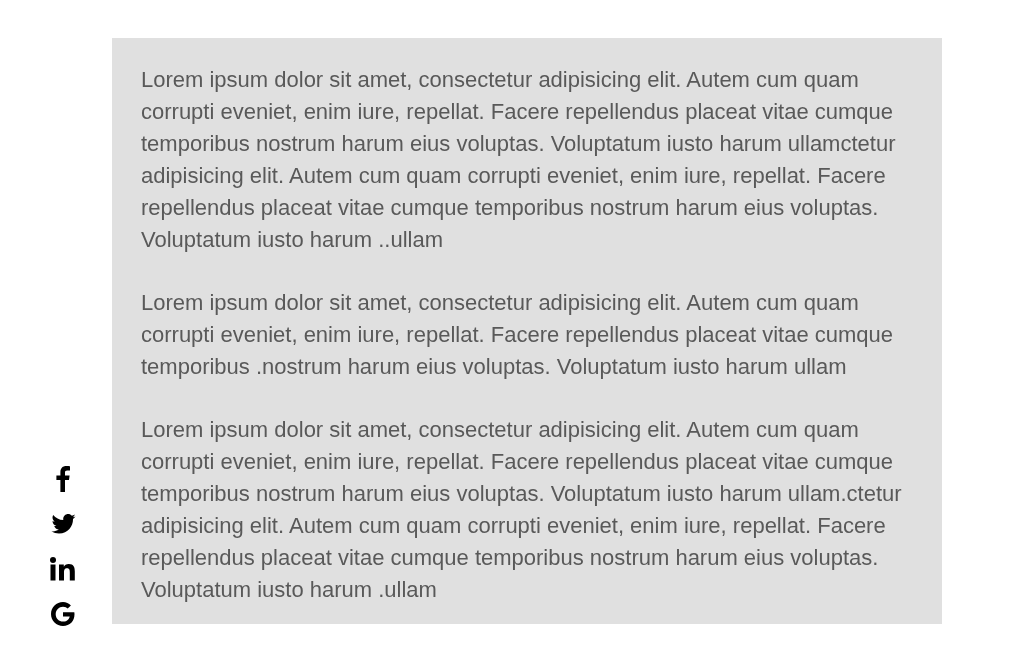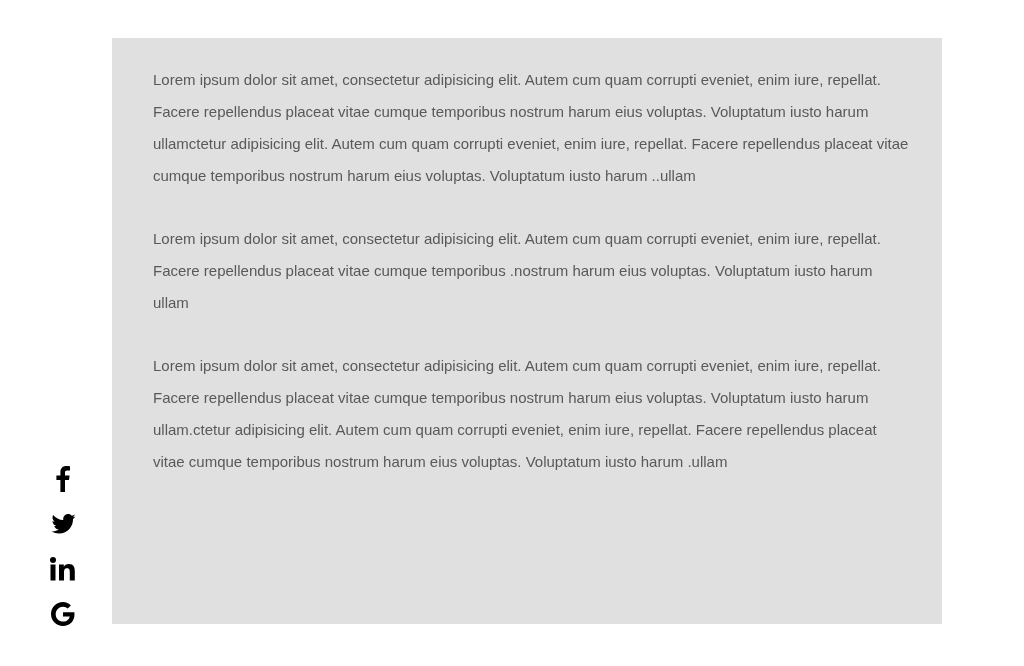--- a/index.html
+++ b/index.html
@@ -19,23 +19,23 @@
       position: absolute;
       left: 112px;
       top: 38px;
       width: 830px;
       height: 586px;
       background: #e0e0e0;
       box-sizing: border-box;
       padding: 26px 30px 0 29px;
     }
     .content-box p {
-      margin: 0 0 31px 12px;
+      margin: 0 0 31px 0;
       font-family: "Liberation Sans", sans-serif;
-      font-size: 15px;
+      font-size: 22px;
       line-height: 32px;
       color: #595959;
       letter-spacing: 0px;
     }
     .social {
       position: absolute;
       left: 44px;
       top: 456px;
       width: 38px;
       display: flex;

